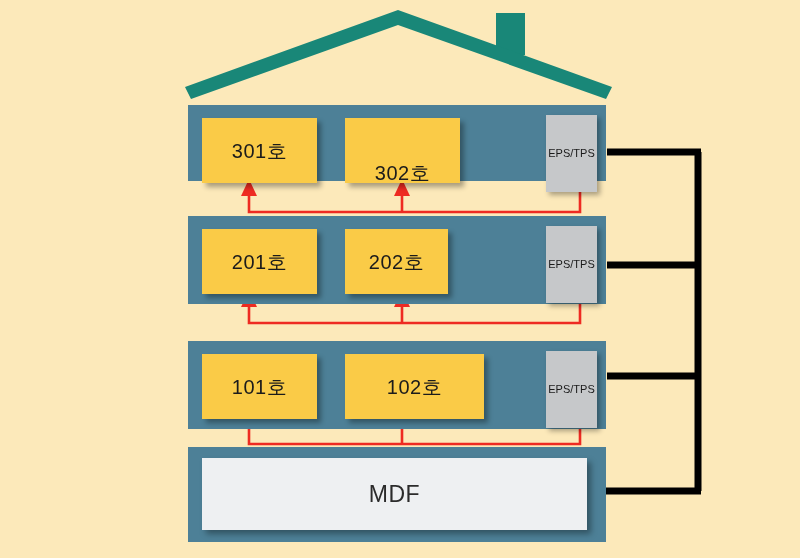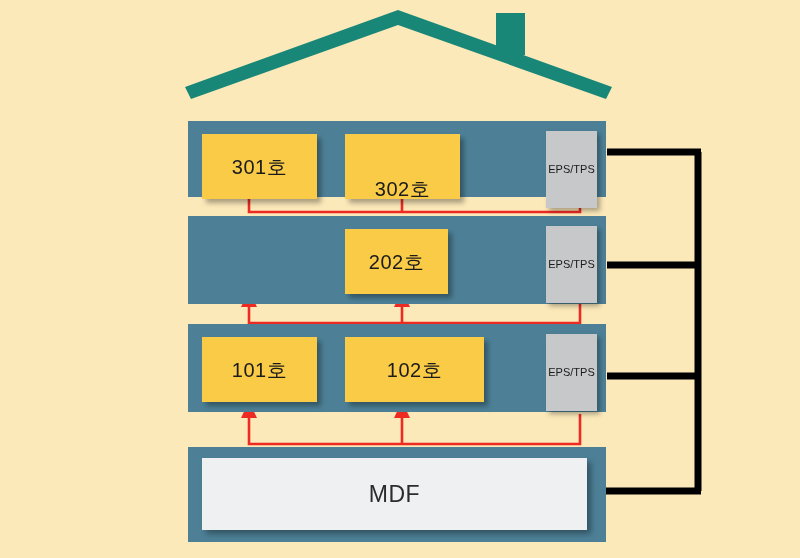--- a/index.html
+++ b/index.html
@@ -124,42 +124,45 @@
     <g fill="#ee2b22">
       <polygon points="249,179 241,196 257,196"></polygon>
       <polygon points="402,179 394,196 410,196"></polygon>
       <polygon points="249,290 241,307 257,307"></polygon>
       <polygon points="402,290 394,307 410,307"></polygon>
       <polygon points="249,401 241,418 257,418"></polygon>
       <polygon points="402,401 394,418 410,418"></polygon>
     </g>
   </svg>
 
-  <div class="floor" style="left:188px; top:105px; width:418px; height:76px;margin-top:16px;">
+  <div class="floor" style="left:188px; top:105px; width:418px; height:76px;">
     <div class="unit" style="left:14px; top:13px; width:115px; height:65px;">
       <span class="unit-label">301호</span>
     </div>
     <div class="unit" style="left:157px; top:13px; width:115px; height:65px;align-items:flex-end;">
       <span class="unit-label">302호</span>
     </div>
     <div class="eps" style="left:358px; top:10px; width:51px; height:77px;">
       <span class="eps-label">EPS/TPS</span>
     </div>
   </div>
 
   <div class="floor" style="left:188px; top:216px; width:418px; height:88px;">
+    <div class="unit" style="left:14px; top:13px; width:115px; height:65px;">
+      <span class="unit-label">201호</span>
+    </div>
     <div class="unit" style="left:157px; top:13px; width:103px; height:65px;">
       <span class="unit-label">202호</span>
     </div>
     <div class="eps" style="left:358px; top:10px; width:51px; height:77px;">
       <span class="eps-label">EPS/TPS</span>
     </div>
   </div>
 
-  <div class="floor" style="left:188px; top:324px; width:418px; height:88px;">
+  <div class="floor" style="left:188px; top:341px; width:418px; height:88px;">
     <div class="unit" style="left:14px; top:13px; width:115px; height:65px;">
       <span class="unit-label">101호</span>
     </div>
     <div class="unit" style="left:157px; top:13px; width:139px; height:65px;">
       <span class="unit-label">102호</span>
     </div>
     <div class="eps" style="left:358px; top:10px; width:51px; height:77px;">
       <span class="eps-label">EPS/TPS</span>
     </div>
   </div>

